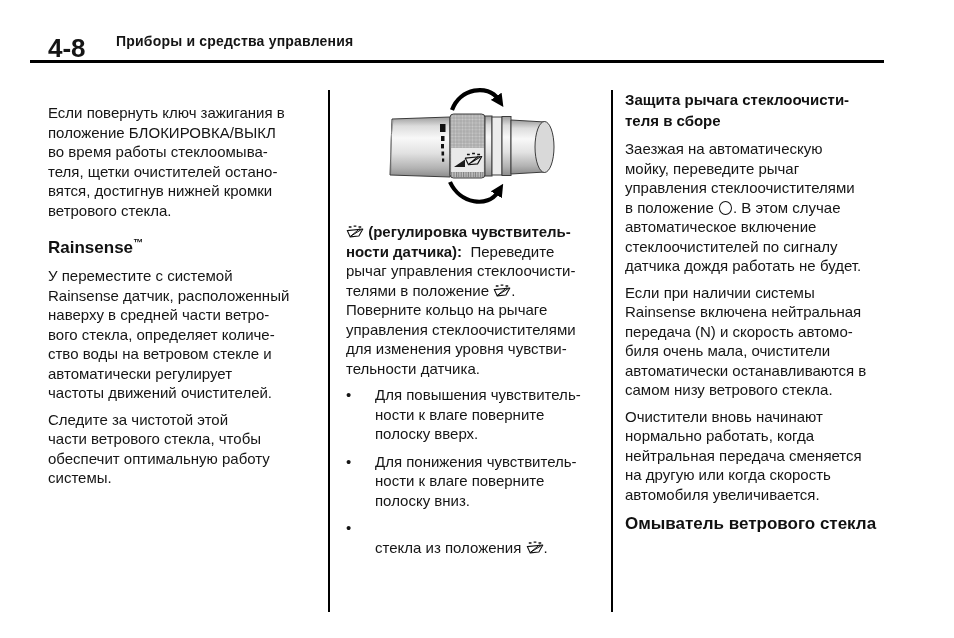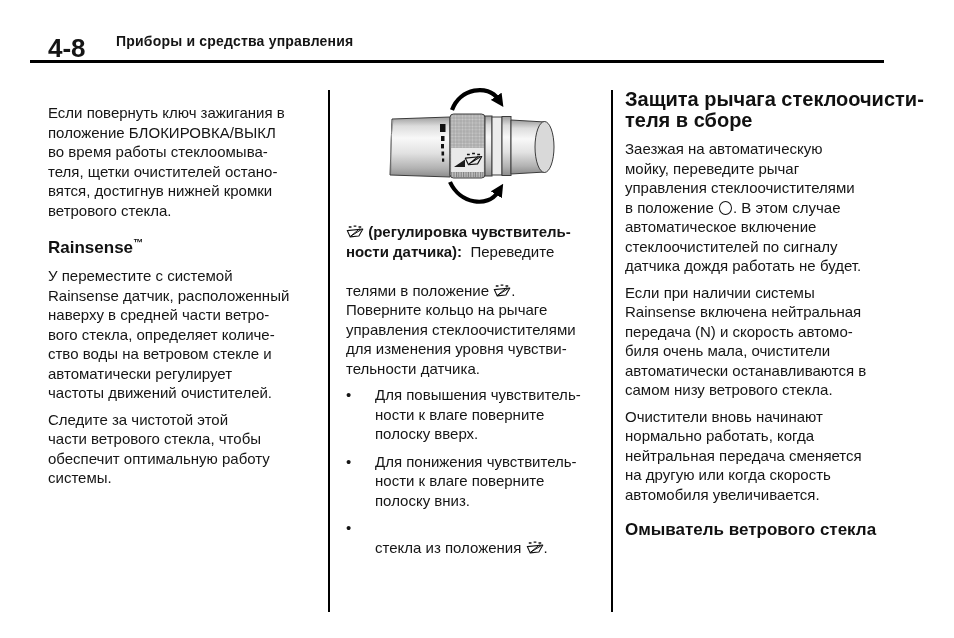--- a/index.html
+++ b/index.html
@@ -20,22 +20,22 @@
   .col-mid   { left:346px; top:86px; width:262px; }
   .col-right { left:625px; top:89px; width:302px; }
 
   p { margin:0 0 7px 0; }
   .plines { white-space:pre-line; }
   b { font-weight:bold;margin-top:48px; }
 
   h3 { margin:0; padding:0; font-weight:bold; color:#111; }
   .rainsense-heading { font-size:17px; margin:13px 0 9px; }
   .rainsense-heading sup { font-size:10px; }
-  .protect-heading { font-size:20px; line-height:21px; margin:0 0 8px; }
-  .washer-heading  { font-size:17px; margin:16px 0 8px; }
+  .protect-heading { font-size:15px; line-height:21px; margin:0 0 8px; }
+  .washer-heading  { font-size:17px; margin:10px 0 8px; }
 
   .bullet { display:flex; margin:0 0 8px 0; }
   .bullet-marker { width:29px; flex:none; }
   .bullet-body { flex:1; }
 
   .wiper-icon { vertical-align:-2px; }
   .circle-icon {
     display:inline-block; width:13px; height:14px; border:1.6px solid #111;
     border-radius:50%; vertical-align:-2px; margin:0 1px;
   }
@@ -130,21 +130,21 @@
       <path d="M62 96 C72 118 100 122 110 106" fill="none" stroke="#000" stroke-width="4.2" marker-end="url(#ah)"></path>
     </svg>
   </div>
 
   <p>
     <svg class="wiper-icon" width="18" height="15" viewBox="0 0 20 16">
         <use href="#sym-wiper" width="20" height="16"></use>
       </svg>
     <b>(регулировка чувствитель-</b><br>
     <b>ности датчика):</b><span>&nbsp; Переведите</span><br>
-    <br>
+    <span>рычаг управления стеклоочисти-</span><br>
     <span>телями в положение </span><svg class="wiper-icon" width="18" height="15" viewBox="0 0 20 16">
         <use href="#sym-wiper" width="20" height="16"></use>
       </svg><span>.</span><br>
     <span>Поверните кольцо на рычаге</span><br>
     <span>управления стеклоочистителями</span><br>
     <span>для изменения уровня чувстви-</span><br>
     <span>тельности датчика.</span>
   </p>
 
   <div class="bullet">

